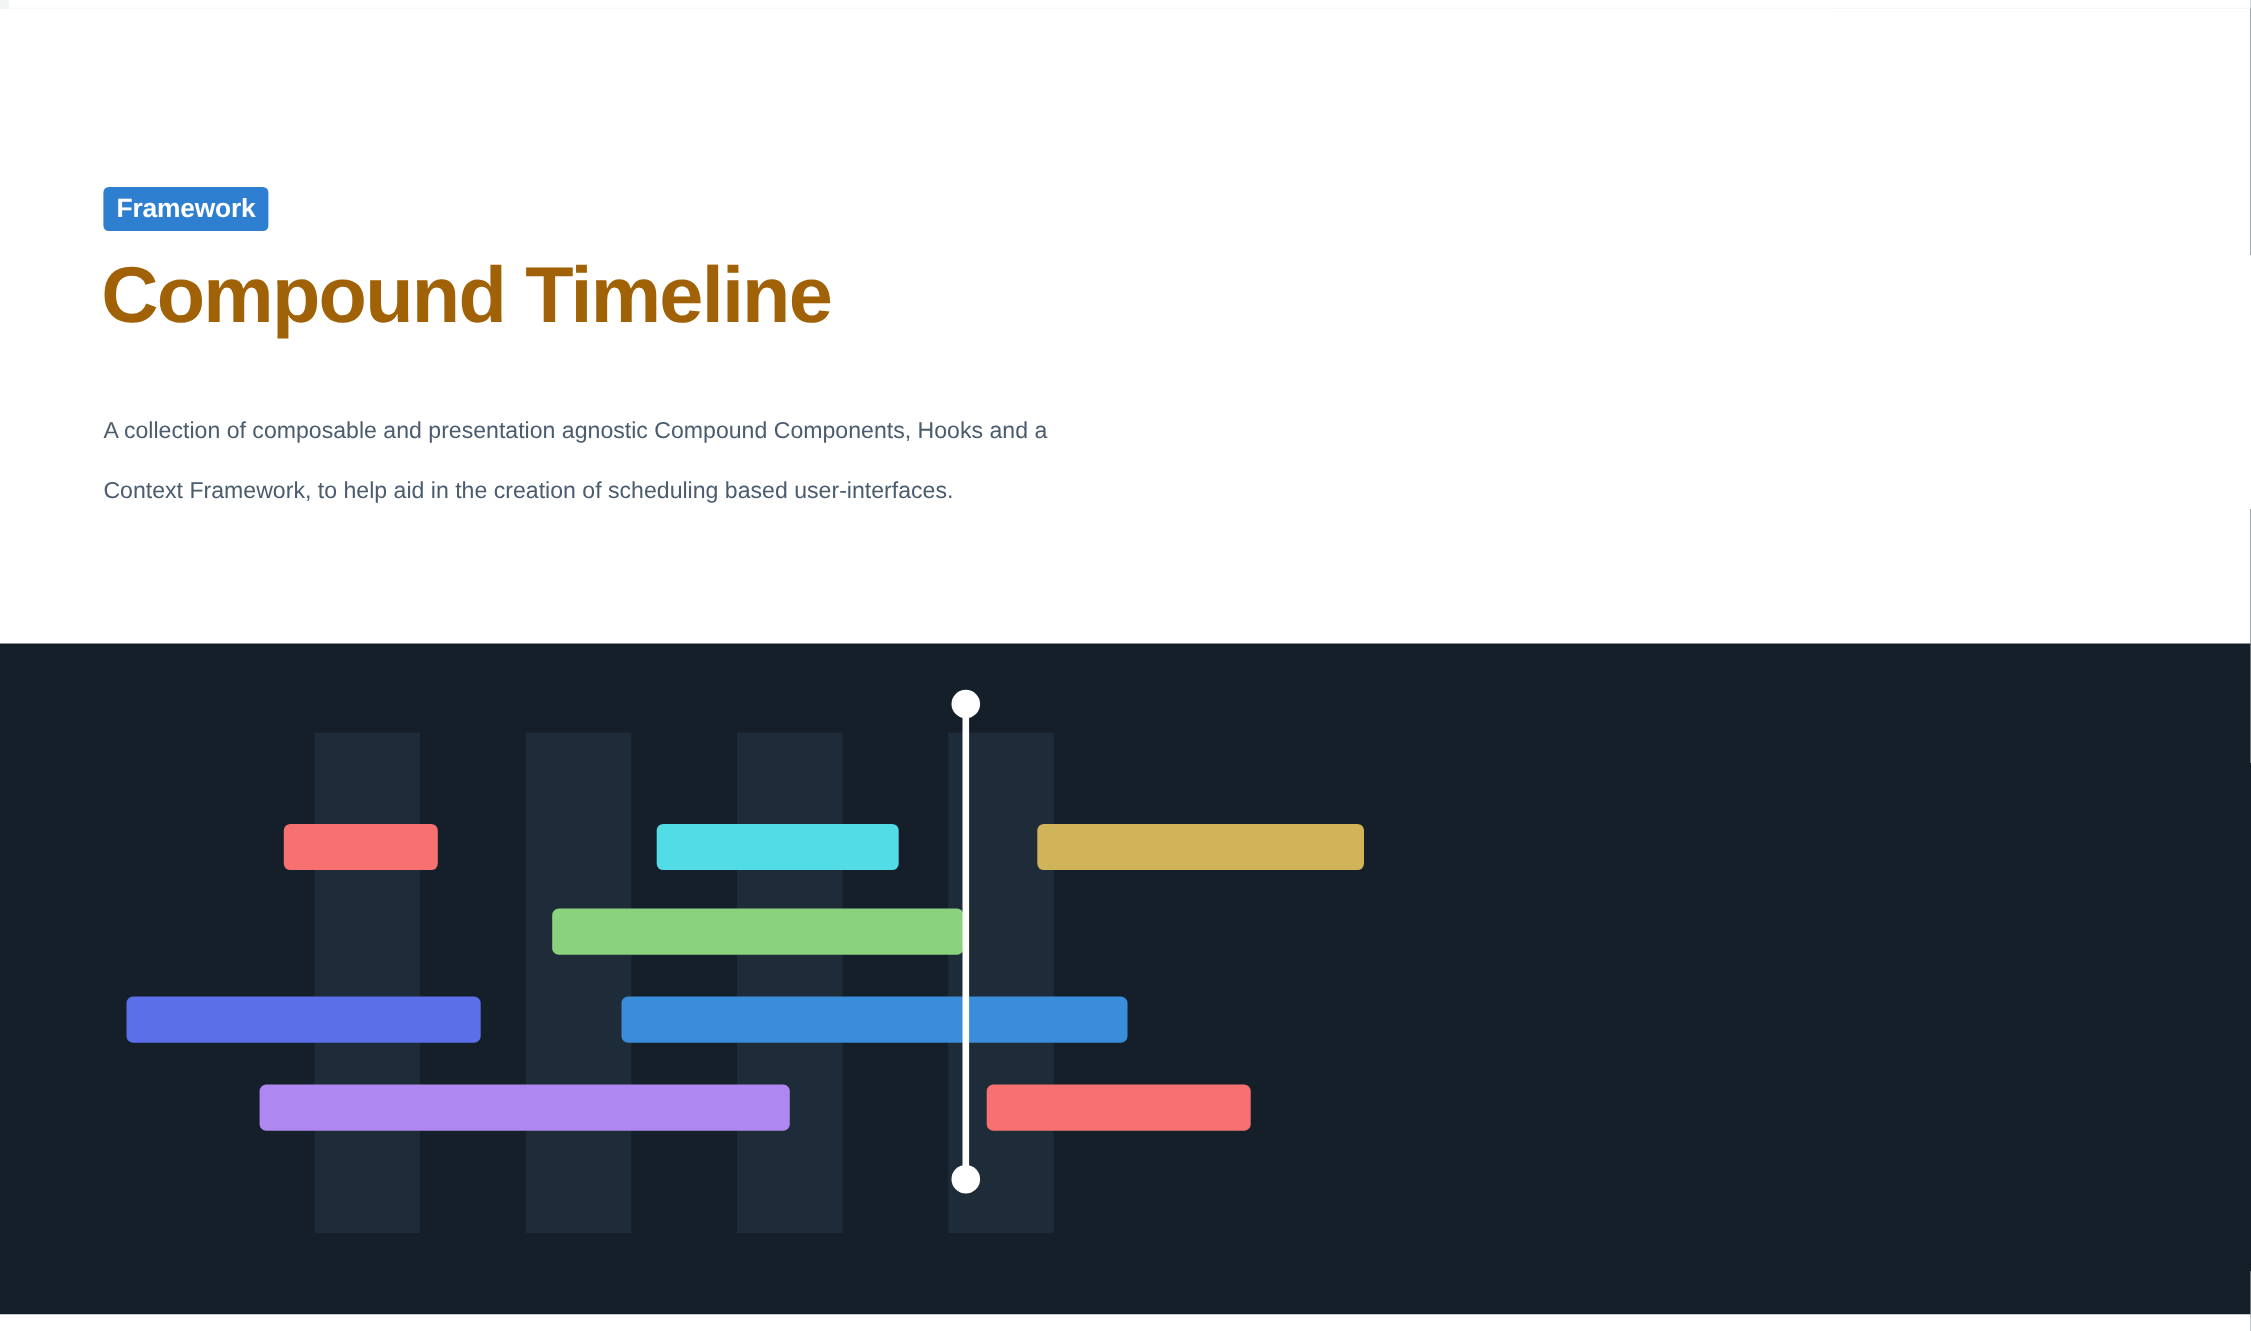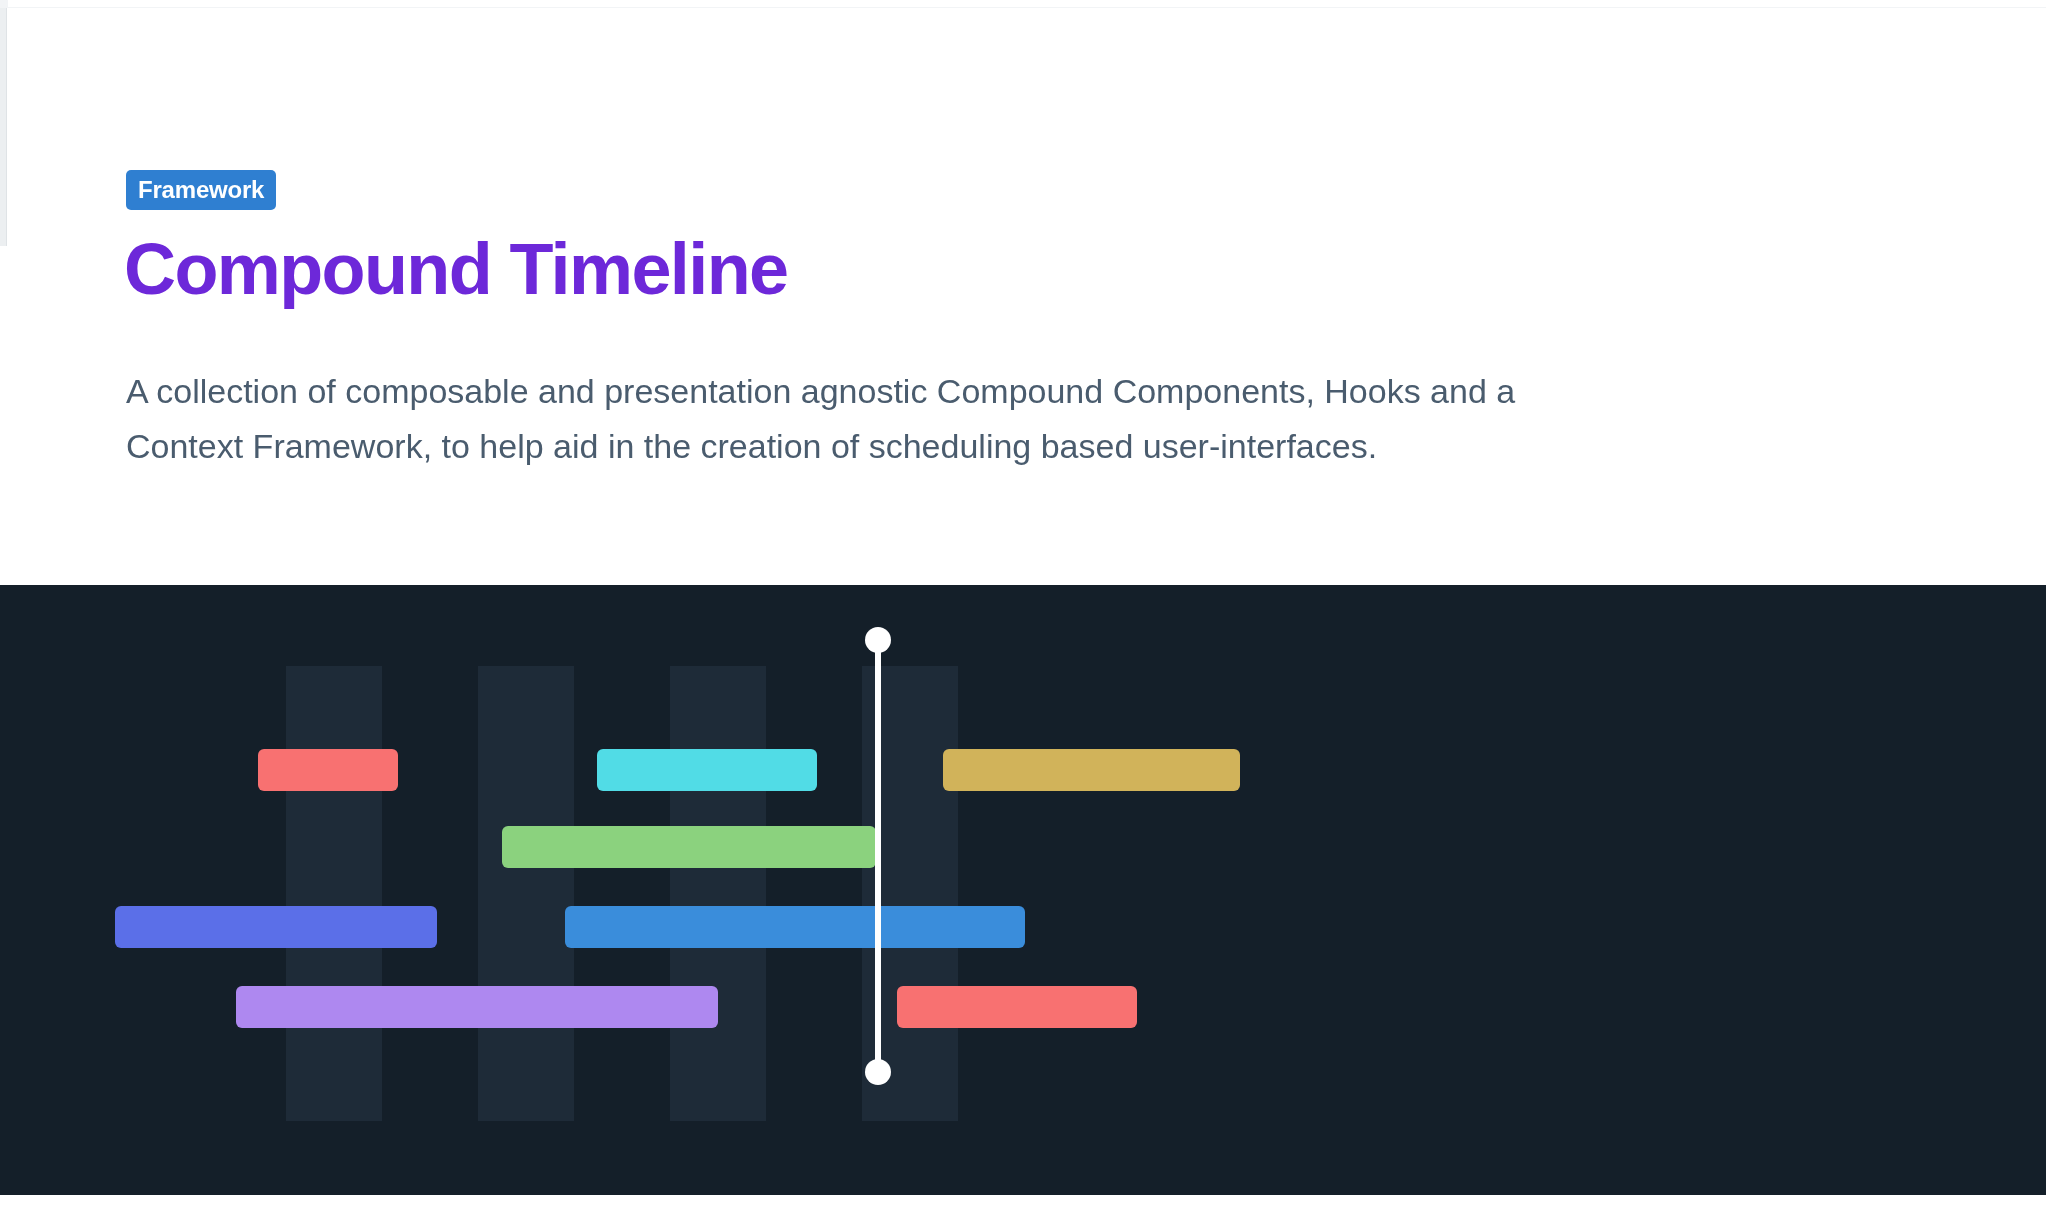--- a/index.html
+++ b/index.html
@@ -42,21 +42,20 @@
     width: 1px; height: 238px;
     background: #dfe3e6;
   }
 
   
   .hero {
     position: absolute;
     left: 0; top: 8px;
     width: 1663px; height: 577px;
     background: #ffffff;
-    margin-left: 32px;
   }
 
   .badge {
     position: absolute;
     left: 94px; top: 162px;
     height: 40px;
     box-sizing: border-box;
     padding: 0 12px;
     display: flex;
     align-items: center;
@@ -70,30 +69,30 @@
   }
 
   .page-title {
     position: absolute;
     left: 92px; top: 225px;
     margin: 0;
     font-size: 72px;
     line-height: 1.02;
     font-weight: 700;
     letter-spacing: -1.6px;
-    color: #6d28d9;
+    color: #a16207;
     white-space: nowrap;
   }
 
   .page-subtitle {
     position: absolute;
     left: 94px; top: 356px;
     width: 1500px;
     margin: 0;
-    font-size: 34px;
+    font-size: 21px;
     line-height: 55px;
     font-weight: 400;
     color: #4a5c6e;
   }
   .page-subtitle .line { display: block; white-space: nowrap; }
 
   
   .timeline-panel {
     position: absolute;
     left: 0; top: 585px;

